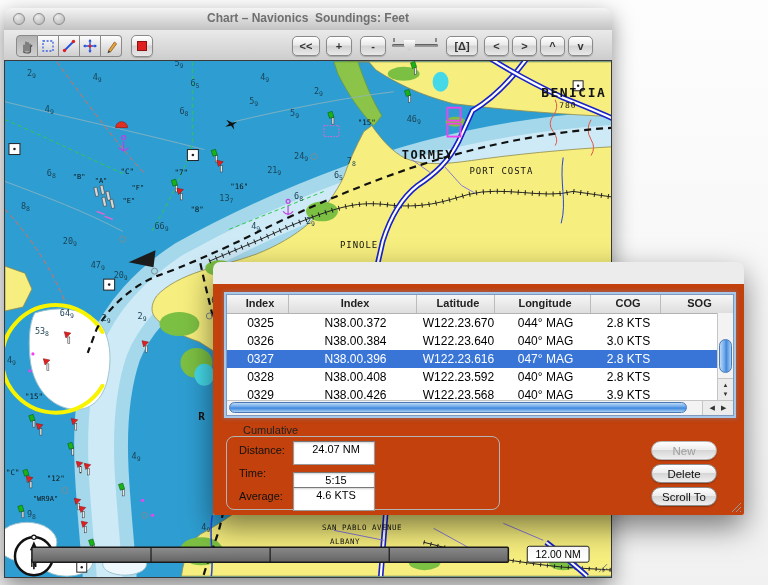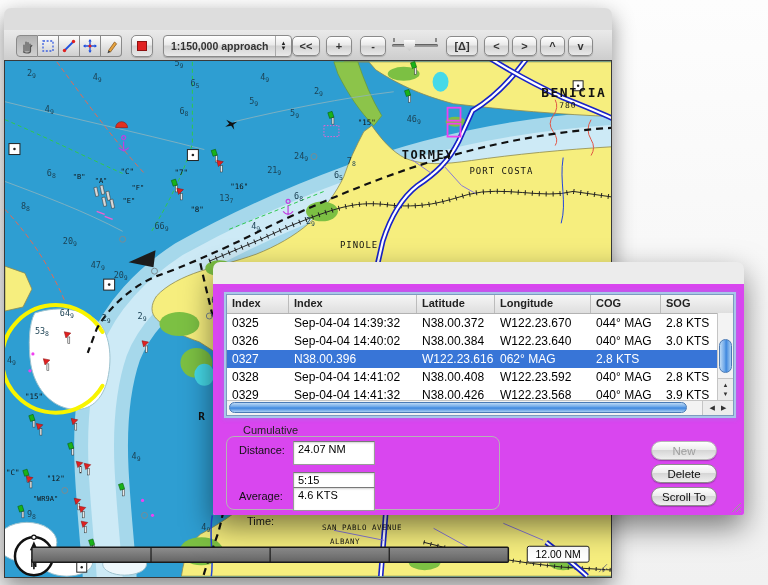--- a/index.html
+++ b/index.html
@@ -50,22 +50,22 @@
     clip-path:polygon(0 0,100% 0,100% 55%,50% 100%,0 55%);}
   #map-wrap{position:absolute;left:0;top:52px;width:606px;height:516px;border:1px solid #3a3a3a;
     background:#2e9ed2;overflow:hidden;}
   .mlabel{font-family:"DejaVu Sans Mono",monospace;fill:#111;}
   .mlabel.bold{font-weight:bold;}
   .snd{font-family:"DejaVu Sans Mono",monospace;fill:#1c4254;}
   
   #track-win{position:absolute;left:213px;top:262px;width:531px;height:253px;
     border-radius:7px 7px 2px 2px;background:#ececec;
     box-shadow:0 12px 30px rgba(0,0,0,.5);}
-  #track-content{position:absolute;left:0;top:22px;right:0;bottom:0;background:#d946ef;
-    border-radius:0 0 2px 2px;}
+  #track-content{position:absolute;left:0;top:22px;right:0;bottom:0;background:#c2410c;
+    border-radius:0 0 2px 2px;text-align:center;}
   #tframe{position:absolute;left:13px;top:10px;width:506px;height:120px;background:#fff;
     border:1px solid #7e9bbf;box-shadow:0 0 0 2px #a9c7e9,0 0 4px 3px rgba(110,160,220,.35);}
   #thead{position:absolute;left:0;top:0;right:0;height:18px;display:grid;
     grid-template-columns:62px 128px 78px 96px 70px 1fr;
     background:linear-gradient(180deg,#f6f6f6,#dedede);border-bottom:1px solid #b2b2b2;}
   .hcell{font-size:11px;font-weight:bold;color:#222;padding:2px 0 0 5px;
     border-right:1px solid #bcbcbc;overflow:hidden;white-space:nowrap;}
   .hcell:last-child{border-right:none;}
   #tbody{position:absolute;left:0;top:19px;right:15px;bottom:14px;overflow:hidden;}
   .trow{display:grid;grid-template-columns:62px 128px 78px 96px 70px 1fr;height:18px;}
@@ -100,20 +100,28 @@
     border:1px solid #8d8d8d;font-size:11.5px;color:#111;box-shadow:0 1px 1px rgba(0,0,0,.25);}
   .capsule.disabled{color:#9f9f9f;border-color:#b7b7b7;}
   .grip{position:absolute;right:2px;bottom:2px;width:11px;height:11px;}
 </style>
 </head>
 <body>
 
 <div class="desktop">
 
   <div id="chart-win">
+    <div class="titlebar">
+      <div class="lights">
+        <div class="light"></div>
+        <div class="light"></div>
+        <div class="light"></div>
+      </div>
+      <div class="title">Chart – Navionics  Soundings: Feet</div>
+    </div>
 
     <div id="toolbar">
       <div class="toolgrp">
         <div class="tool sel">
           <svg width="16" height="16" viewBox="0 0 16 16">
             <path d="M5,14 L5,7 M7,13 L7,4 M9,13 L9,4.5 M11,13 L11,6 M4.5,14 C4.5,14 6,15 8,15 C10,15 11.5,14 11.5,13 L11.5,9 L12.8,7.5" fill="none" stroke="#555" stroke-width="1.2" stroke-linecap="round"></path>
           </svg>
         </div>
         <div class="tool">
           <svg width="16" height="16" viewBox="0 0 16 16">
@@ -139,27 +147,20 @@
             <polygon points="5.5,12.5 11.5,4 13.6,5.8 7.5,14" fill="#e8a33d" stroke="#8a5a20" stroke-width="0.8"></polygon>
             <polygon points="5.5,12.5 7.5,14 4.5,15.2" fill="#333"></polygon>
           </svg>
         </div>
       </div>
       <div id="rec-btn" class="abtn">
         <svg width="12" height="12" viewBox="0 0 12 12">
           <rect x="1.5" y="1.5" width="9" height="9" fill="#e02020" stroke="#8e1010" stroke-width="1"></rect>
         </svg>
       </div>
-      <div id="popup" class="abtn">
-        <span>1:150,000 approach</span>
-        <span class="stepper">
-            <span>▲</span>
-            <span>▼</span>
-          </span>
-      </div>
       <div class="tb-btn abtn" style="left:288px;width:26px;">&lt;&lt;</div>
       <div class="tb-btn abtn" style="left:322px;width:24px;">+</div>
       <div class="tb-btn abtn" style="left:356px;width:24px;">-</div>
       <div id="slider">
         <div class="tick" style="left:1px"></div>
         <div class="tick" style="right:1px"></div>
         <div class="track"></div>
         <div class="thumb"></div>
       </div>
       <div class="tb-btn abtn" style="left:442px;width:30px;">[Δ]</div>
@@ -518,52 +519,48 @@
             <div class="hcell">Index</div>
             <div class="hcell">Index</div>
             <div class="hcell">Latitude</div>
             <div class="hcell">Longitude</div>
             <div class="hcell">COG</div>
             <div class="hcell">SOG</div>
           </div>
         <div id="tbody">
             <div class="trow">
               <div class="tcell">0325</div>
-              <div class="tcell">Sep-04-04 14:39:32</div>
               <div class="tcell">N38.00.372</div>
               <div class="tcell">W122.23.670</div>
               <div class="tcell">044° MAG</div>
               <div class="tcell">2.8 KTS</div>
             </div>
             <div class="trow">
               <div class="tcell">0326</div>
-              <div class="tcell">Sep-04-04 14:40:02</div>
               <div class="tcell">N38.00.384</div>
               <div class="tcell">W122.23.640</div>
               <div class="tcell">040° MAG</div>
               <div class="tcell">3.0 KTS</div>
             </div>
             <div class="trow sel">
               <div class="tcell">0327</div>
               <div class="tcell">N38.00.396</div>
               <div class="tcell">W122.23.616</div>
-              <div class="tcell">062° MAG</div>
+              <div class="tcell">047° MAG</div>
               <div class="tcell">2.8 KTS</div>
             </div>
             <div class="trow">
               <div class="tcell">0328</div>
-              <div class="tcell">Sep-04-04 14:41:02</div>
               <div class="tcell">N38.00.408</div>
               <div class="tcell">W122.23.592</div>
               <div class="tcell">040° MAG</div>
               <div class="tcell">2.8 KTS</div>
             </div>
             <div class="trow">
               <div class="tcell">0329</div>
-              <div class="tcell">Sep-04-04 14:41:32</div>
               <div class="tcell">N38.00.426</div>
               <div class="tcell">W122.23.568</div>
               <div class="tcell">040° MAG</div>
               <div class="tcell">3.9 KTS</div>
             </div>
           </div>
         <div id="vscroll">
           <div id="vthumb"></div>
           <div class="varrows">
             <span>▲</span>
@@ -577,21 +574,21 @@
             <span>▶</span>
           </div>
         </div>
       </div>
 
       <div id="cum-label">Cumulative</div>
       <div id="cum-box"></div>
 
       <div class="flabel" style="left:26px;top:160px;">Distance:</div>
       <div class="tfield" style="left:80px;top:157px;">24.07 NM</div>
-      <div class="flabel" style="left:34px;top:183px;margin-top:48px;">Time:</div>
+      <div class="flabel" style="left:26px;top:183px;">Time:</div>
       <div class="tfield" style="left:80px;top:180px;margin-top:8px;">5:15</div>
       <div class="flabel" style="left:26px;top:206px;">Average:</div>
       <div class="tfield" style="left:80px;top:203px;">4.6 KTS</div>
 
       <div class="capsule disabled" style="top:157px;">New</div>
       <div class="capsule" style="top:180px;">Delete</div>
       <div class="capsule" style="top:203px;">Scroll To</div>
 
       <svg class="grip" viewBox="0 0 11 11">
         <line x1="1" y1="10" x2="10" y2="1" stroke="#9a9a9a"></line>

